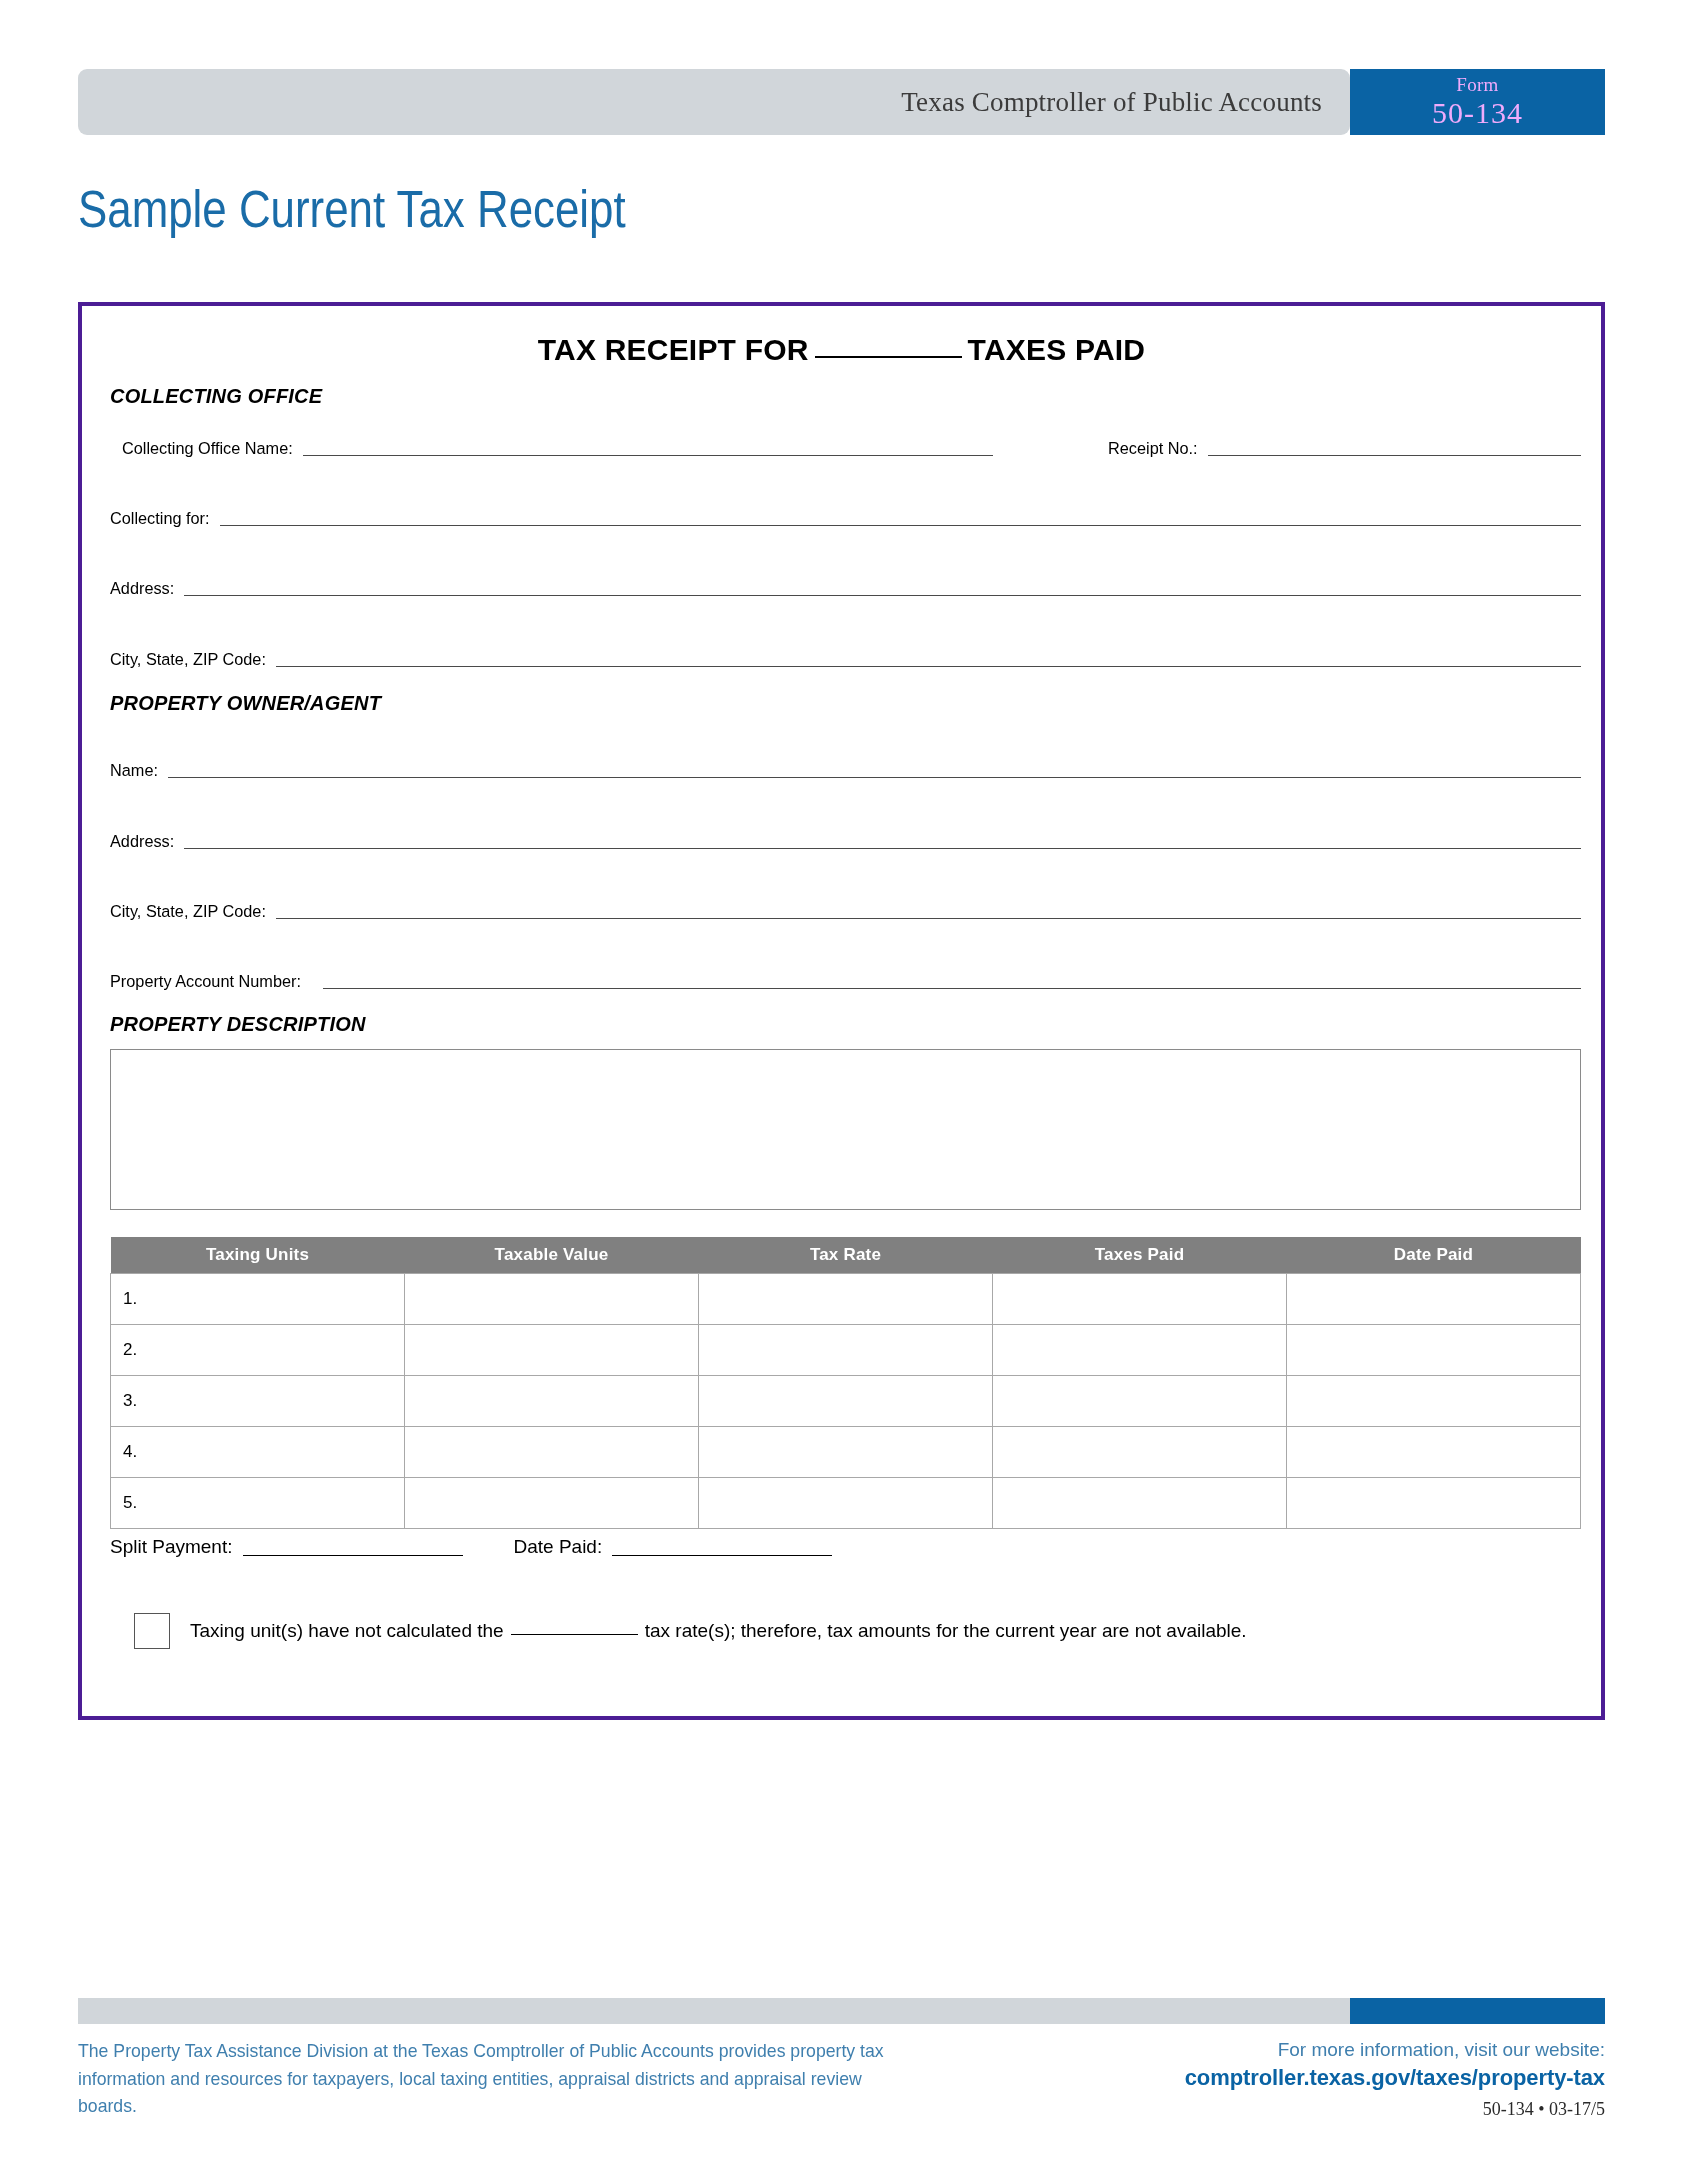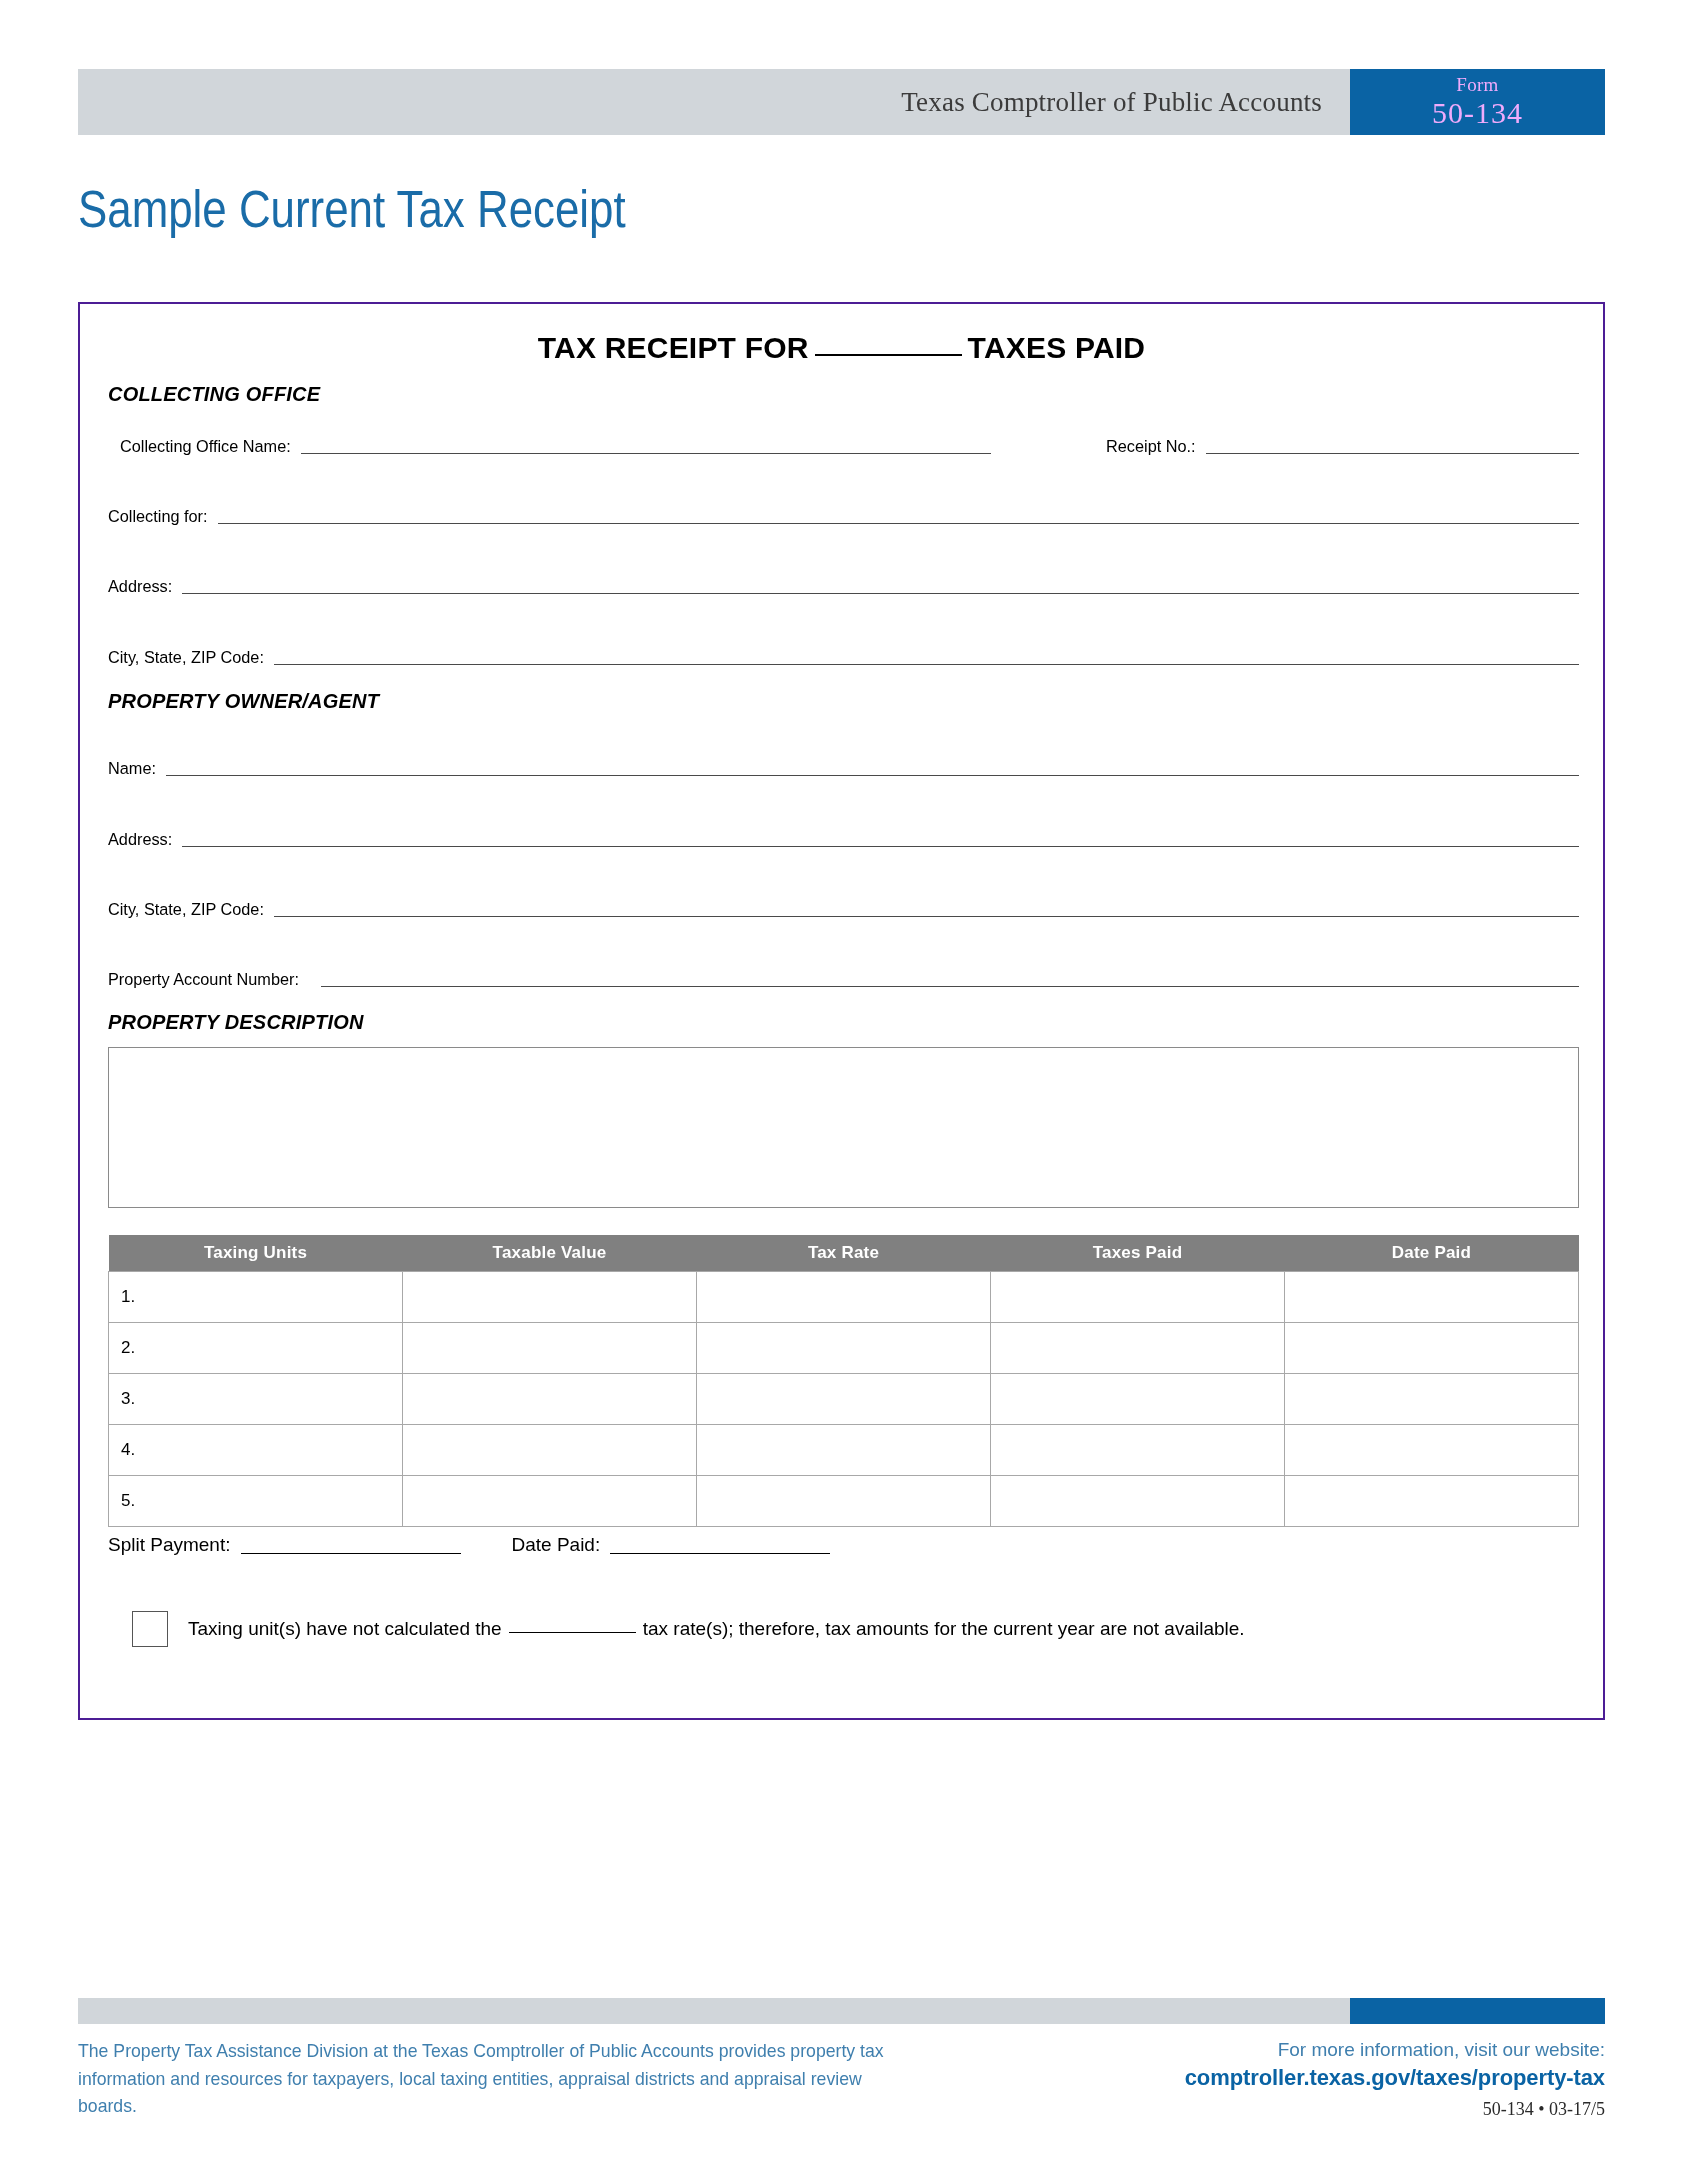--- a/index.html
+++ b/index.html
@@ -33,20 +33,21 @@
     display: flex;
     align-items: stretch;
   }
   .header-gray {
     flex: 1 1 auto;
     background: #d1d6da;
     display: flex;
     align-items: center;
     justify-content: flex-end;
     padding-right: 28px;
+    border-radius: 9px;
   }
   .agency-name {
     font-family: "Liberation Serif", serif;
     font-size: 27px;
     color: #3b3b3b;
     letter-spacing: 0.2px;
     white-space: nowrap;
   }
   .header-blue {
     width: 255px;
@@ -82,21 +83,21 @@
     white-space: nowrap;
   }
 
   
   .form-box {
     position: absolute;
     left: 78px;
     top: 302px;
     width: 1527px;
     height: 1418px;
-    border: 2px solid #4c1d95;
+    border: 4px solid #4c1d95;
     box-sizing: border-box;
   }
 
   .form-inner {
     position: absolute;
     left: 28px;
     top: 0;
     right: 28px;
     bottom: 0;
   }

